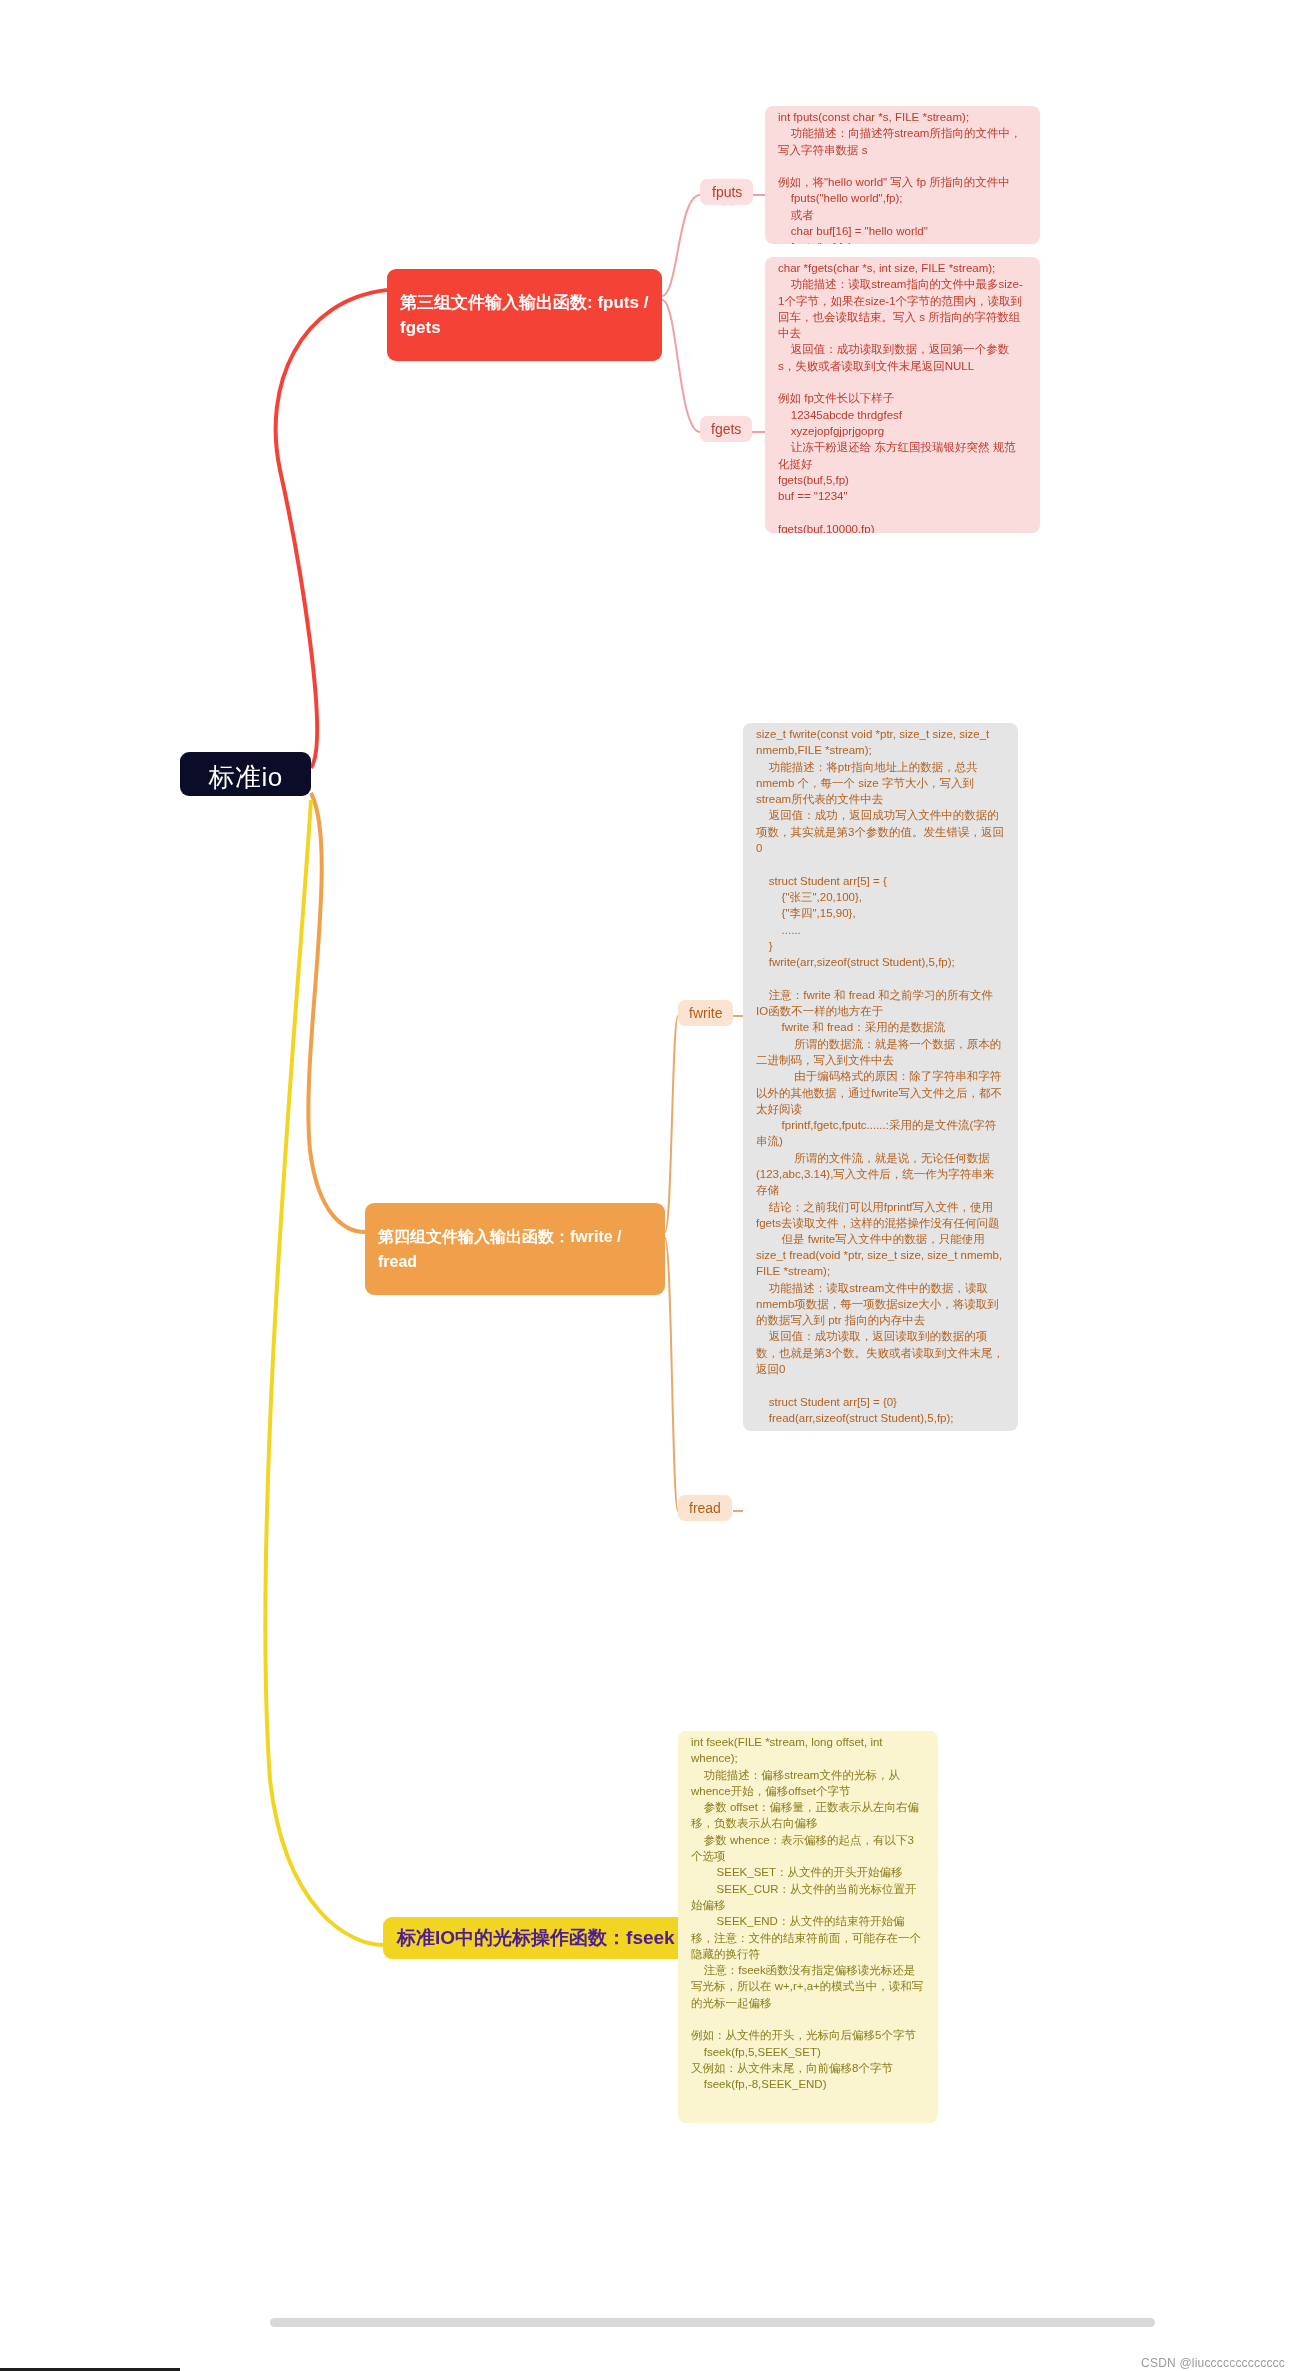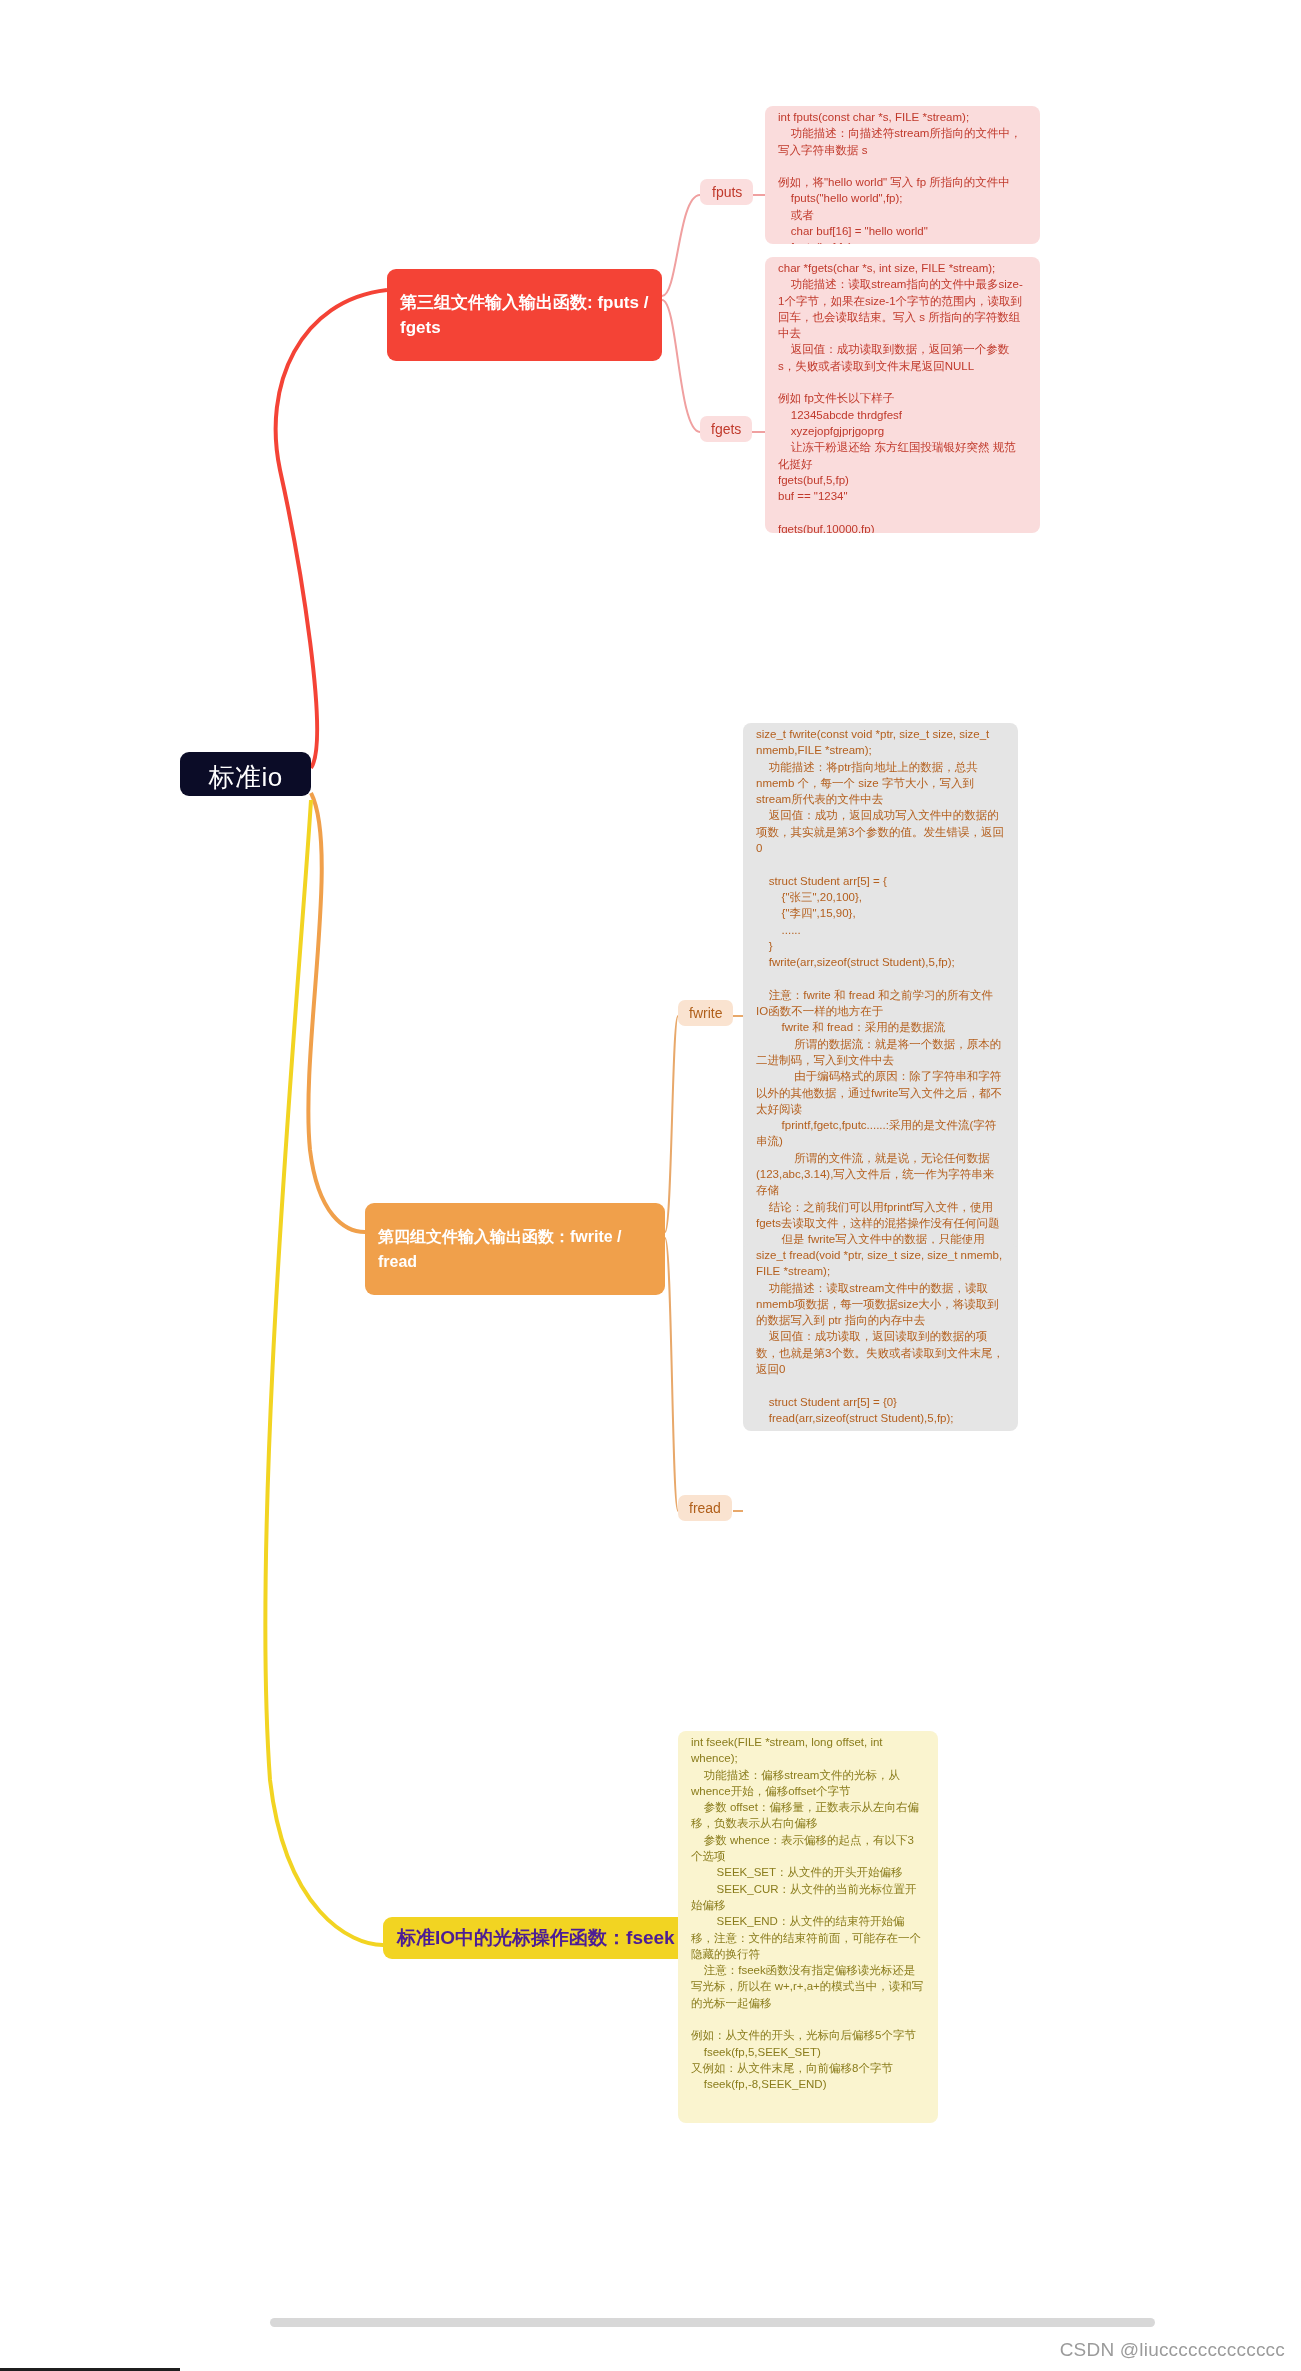--- a/index.html
+++ b/index.html
@@ -70,22 +70,22 @@
 
   
   .scrollbar-track{
     position:absolute;left:0;bottom:42px;width:1301px;height:14px;background:#ffffff;
   }
   .scrollbar-thumb{
     position:absolute;left:270px;bottom:44px;width:885px;height:9px;
     background:#d8d8d8;border-radius:5px;
   }
   .watermark{
-    position:absolute;right:16px;bottom:10px;
-    font-size:19px;color:#9b9b9b;letter-spacing:.2px;
+    position:absolute;right:16px;bottom:1px;
+    font-size:12px;color:#9b9b9b;letter-spacing:.2px;
   }
   .corner-line{
     position:absolute;left:0;bottom:0;width:180px;height:3px;background:#1f1f1f;
   }
 </style>
 </head>
 <body>
 
 <div id="canvas">
 

